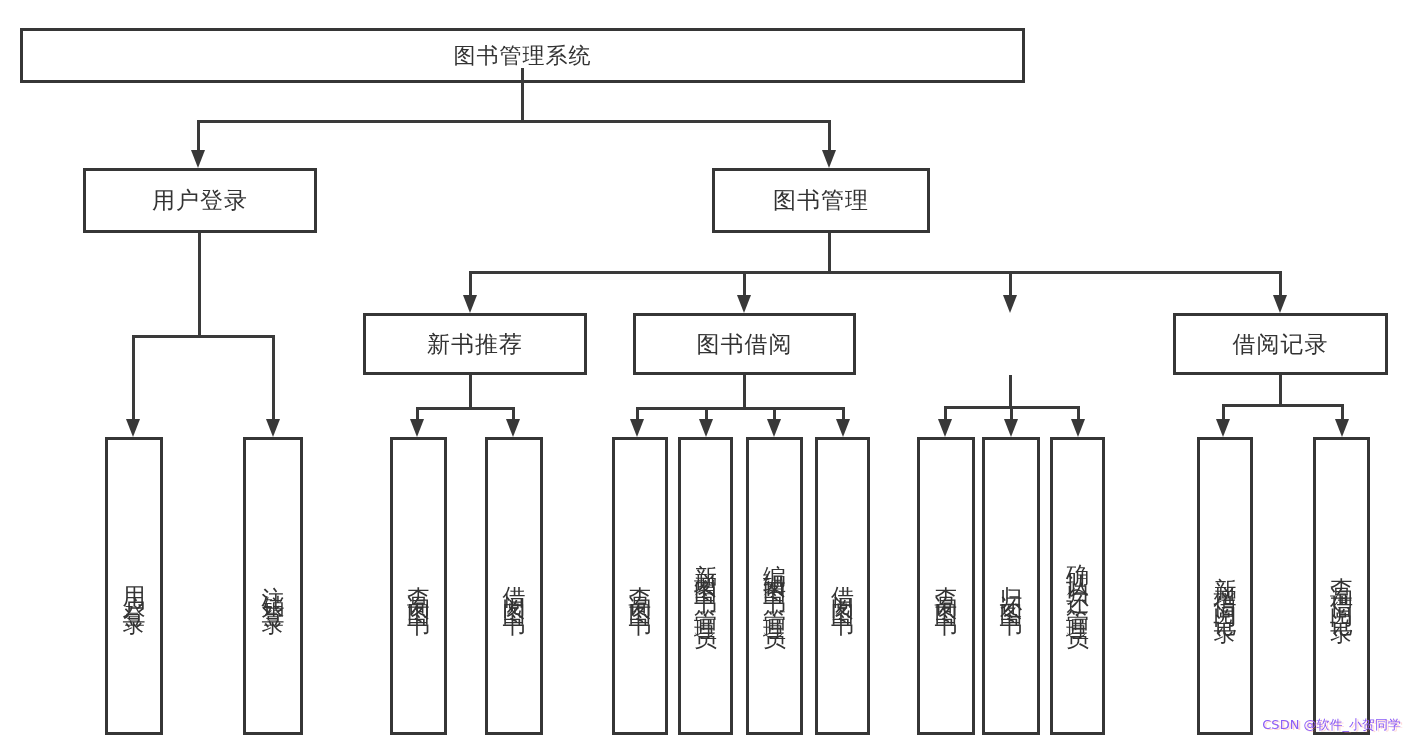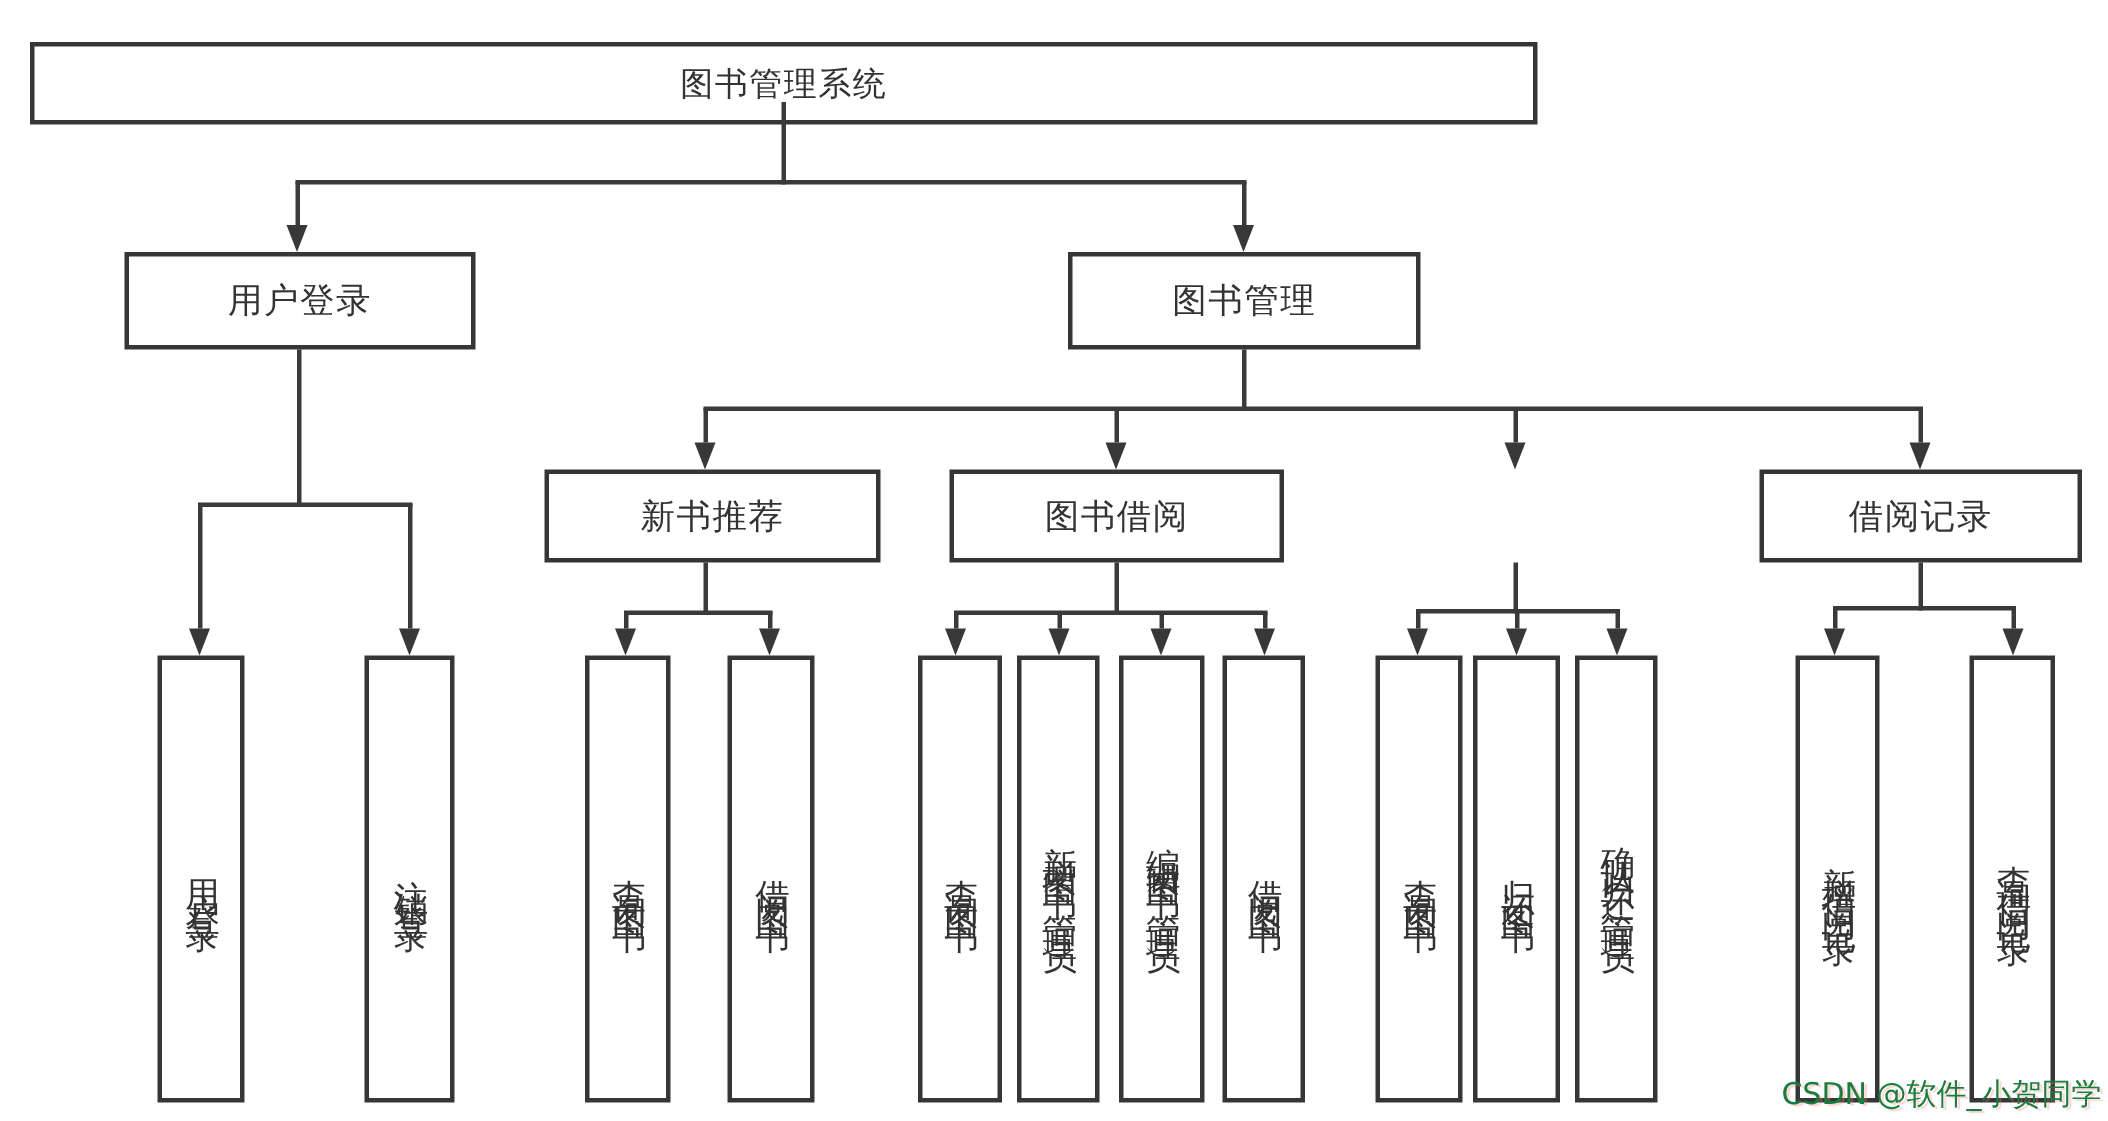--- a/index.html
+++ b/index.html
@@ -54,42 +54,42 @@
   .drop .head{
     width:0;height:0;
     border-left:7px solid transparent;
     border-right:7px solid transparent;
     border-top:18px solid #383838;
   }
   .watermark{
     position:absolute;
     top:716px;
     right:4px;
-    font-size:20px;
+    font-size:13px;
     letter-spacing:0px;
-    color:#15803d;
+    color:#8b5cf6;
     text-shadow:2px 1px 0 rgba(255,120,120,0.30);
     z-index:10;
     white-space:nowrap;
     padding-left:32px;
   }
 </style>
 </head>
 <body>
 
 <div class="stage">
 
   <div class="box hbox root" style="left:20px;top:13px;width:1005px;height:55px;margin-top:15px;">
     <span>图书管理系统</span>
   </div>
 
   <div class="box hbox" style="left:83px;top:168px;width:234px;height:65px;">
     <span>用户登录</span>
   </div>
-  <div class="box hbox" style="left:712px;top:168px;width:235px;height:65px;">
+  <div class="box hbox" style="left:712px;top:168px;width:218px;height:65px;">
     <span>图书管理</span>
   </div>
 
   <div class="box hbox" style="left:633px;top:313px;width:223px;height:62px;">
     <span>图书借阅</span>
   </div>
   <div class="box hbox" style="left:363px;top:313px;width:224px;height:62px;">
     <span>新书推荐</span>
   </div>
   <div class="box hbox" style="left:1173px;top:313px;width:215px;height:62px;">

